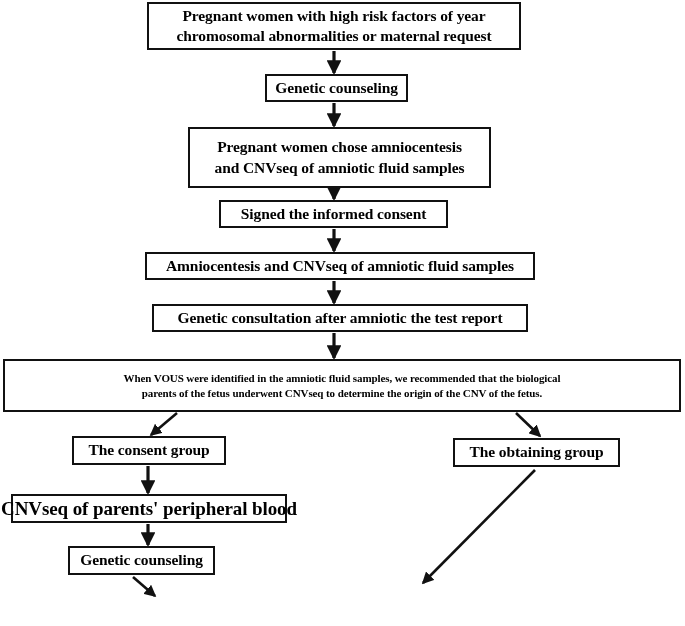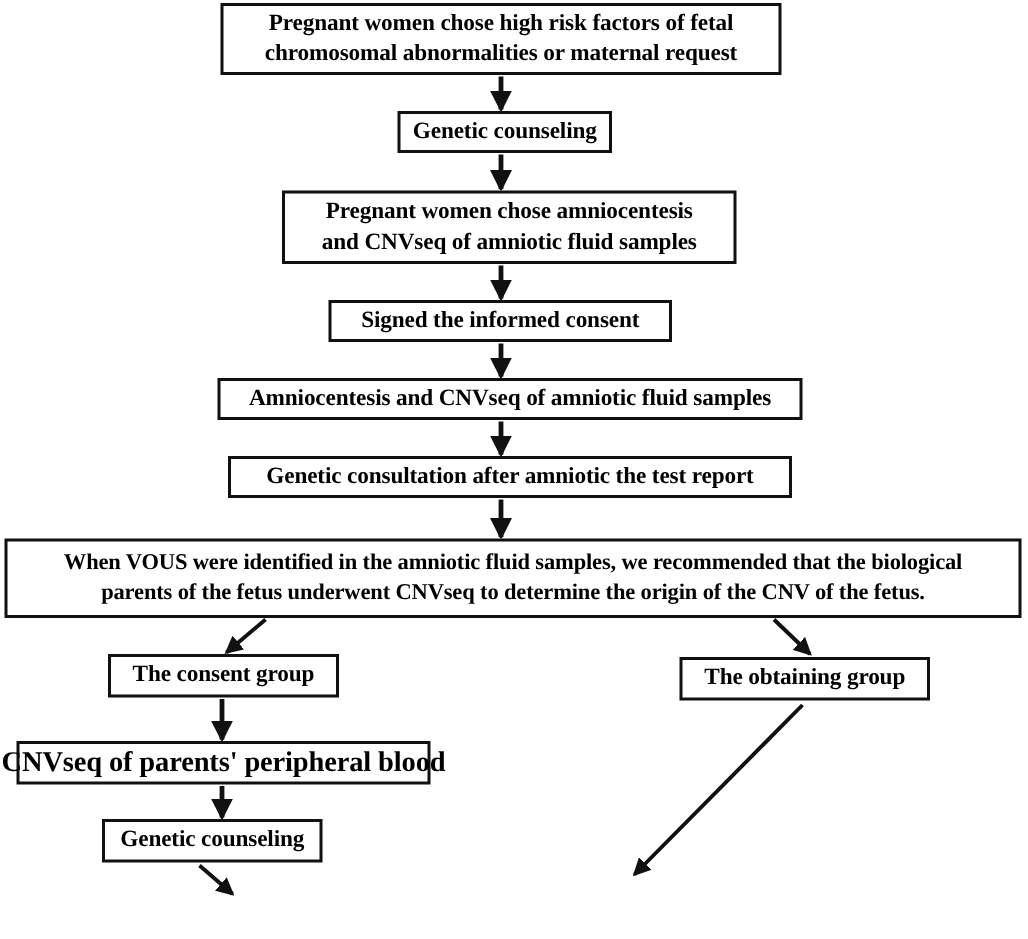--- a/index.html
+++ b/index.html
@@ -37,25 +37,25 @@
     font-weight: bold;
     letter-spacing: -0.1px;
   }
   .node .line {
     display: block;
     white-space: nowrap;
     line-height: 1.32;
   }
   .n-start   { left: 147px; top: 2px;   width: 374px; height: 48px;  font-size: 15.5px; }
   .n-gc1     { left: 265px; top: 74px;  width: 143px; height: 28px;  font-size: 15.5px; }
-  .n-chose   { left: 188px; top: 127px; width: 303px; height: 49px;  font-size: 15.5px; }
+  .n-chose   { left: 188px; top: 127px; width: 303px; height: 61px;  font-size: 15.5px; }
   .n-consent { left: 219px; top: 200px; width: 229px; height: 28px;  font-size: 15.5px; }
   .n-amnio   { left: 145px; top: 252px; width: 390px; height: 28px;  font-size: 15.5px; }
   .n-report  { left: 152px; top: 304px; width: 376px; height: 28px;  font-size: 15.5px; }
-  .n-vous    { left: 3px;   top: 359px; width: 678px; height: 53px;  font-size: 15px; }
+  .n-vous    { left: 3px;   top: 359px; width: 678px; height: 53px;  font-size: 11px; }
   .n-cgroup  { left: 72px;  top: 436px; width: 154px; height: 29px;  font-size: 15.5px; }
   .n-rgroup  { left: 453px; top: 438px; width: 167px; height: 29px;  font-size: 15.5px; }
   .n-pblood  { left: 11px;  top: 494px; width: 276px; height: 29px;  font-size: 19px; }
   .n-gc2     { left: 68px;  top: 546px; width: 147px; height: 29px;  font-size: 15.5px; }
   .n-outcome { left: 56px;  top: 598px; width: 599px; height: 27px;  font-size: 15.5px; }
 </style>
 </head>
 <body>
 
 <div id="stage">
@@ -79,21 +79,21 @@
 
     <line x1="148" y1="466" x2="148" y2="493" stroke="#111111" stroke-width="3.2" marker-end="url(#arrowhead)"></line>
     <line x1="148" y1="524" x2="148" y2="545" stroke="#111111" stroke-width="3.2" marker-end="url(#arrowhead)"></line>
 
     <line x1="133" y1="577" x2="155" y2="596" stroke="#111111" stroke-width="2.6" marker-end="url(#arrowhead)"></line>
 
     <line x1="535" y1="470" x2="423" y2="583" stroke="#111111" stroke-width="2.6" marker-end="url(#arrowhead)"></line>
   </svg>
 
   <div class="node n-start">
-    <span class="line">Pregnant women chose high risk factors of fetal</span>
+    <span class="line">Pregnant women with high risk factors of year</span>
     <span class="line">chromosomal abnormalities or maternal request</span>
   </div>
 
   <div class="node n-gc1">
     <span class="line">Genetic counseling</span>
   </div>
 
   <div class="node n-chose">
     <span class="line">Pregnant women chose amniocentesis</span>
     <span class="line">and CNVseq of amniotic fluid samples</span>

